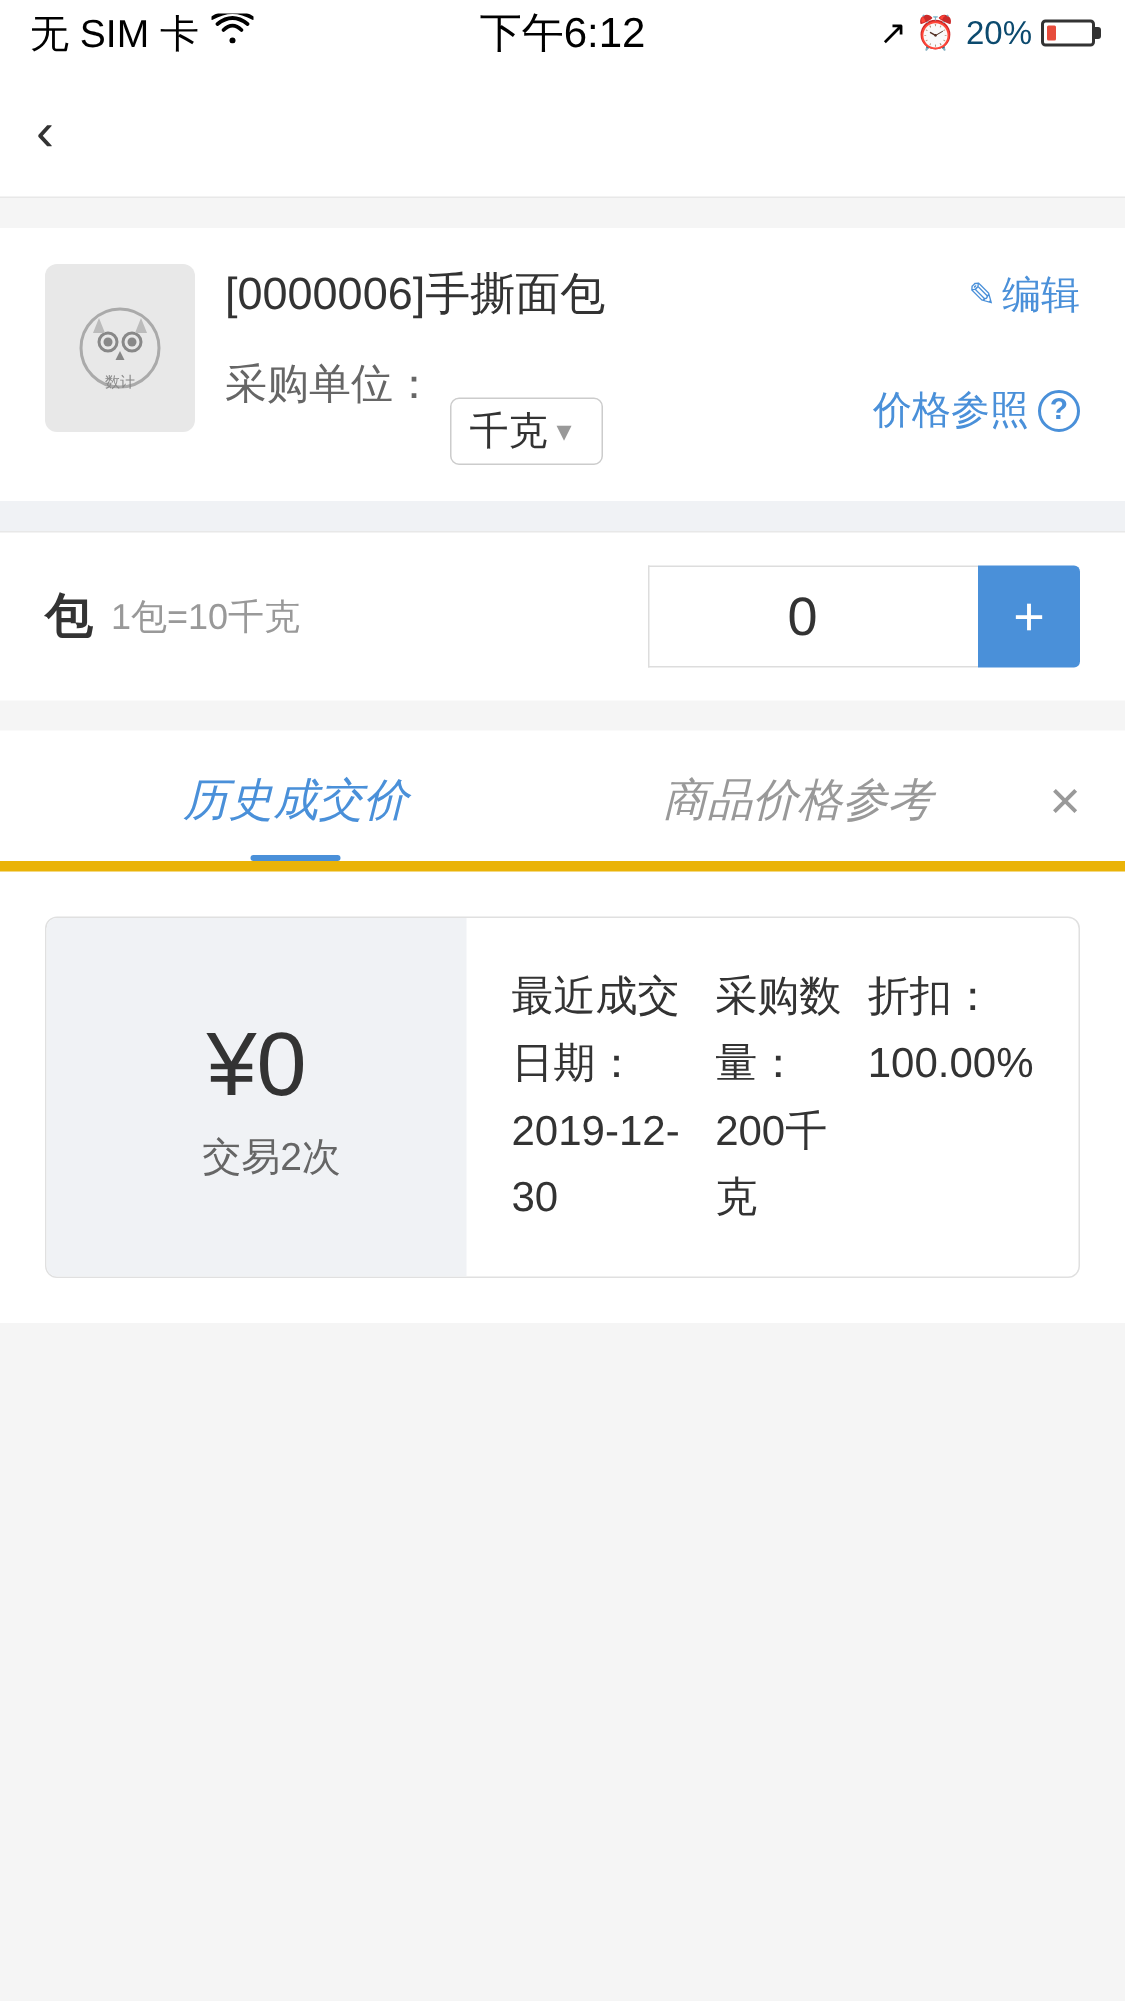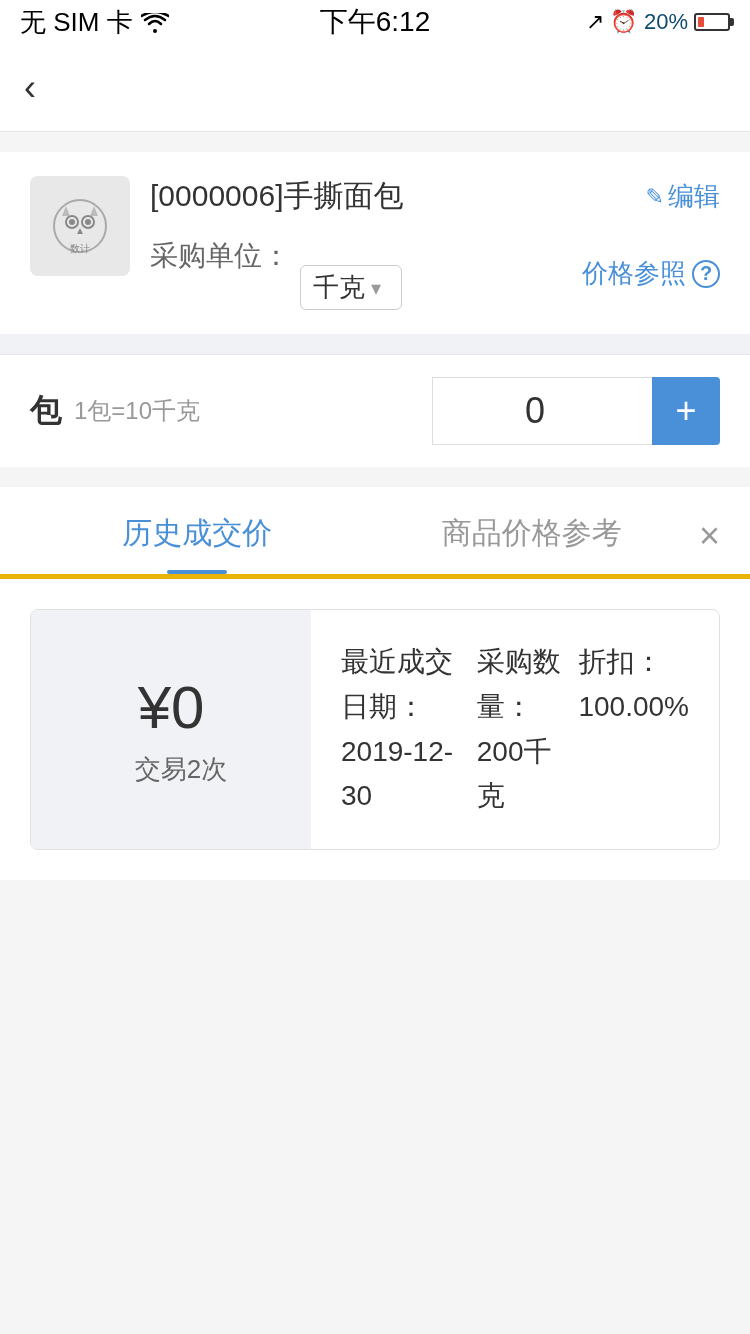--- a/index.html
+++ b/index.html
@@ -18,21 +18,21 @@
       height: 44px;
       background: #fff;
       display: flex;
       align-items: center;
       justify-content: space-between;
       padding: 0 20px;
       font-size: 26px;
     }
     .status-left {
       display: flex;
-      align-items: flex-end;
+      align-items: flex-start;
       gap: 8px;
       font-size: 26px;
       color: #000;
     }
     .status-center {
       font-size: 28px;
       color: #000;
       font-weight: 500;
       position: absolute;
       left: 50%;
@@ -107,21 +107,21 @@
       padding: 24px 30px;
       margin-top: 20px;
     }
     .product-header {
       display: flex;
       align-items: flex-start;
       gap: 20px;
     }
     .product-thumb {
       width: 100px;
-      height: 100px;
+      height: 112px;
       background: #e8e8e8;
       border-radius: 8px;
       display: flex;
       align-items: center;
       justify-content: center;
       flex-shrink: 0;
     }
     .product-thumb-inner {
       display: flex;
       flex-direction: column;
@@ -259,24 +259,25 @@
       line-height: 1;
     }
 
     
     .tabs-container {
       background: #fff;
       margin-top: 20px;
     }
     .tabs-header {
       display: flex;
-      align-items: flex-end;
-      border-bottom: 5px solid #eab308;
+      align-items: center;
+      border-bottom: 7px solid #eab308;
       position: relative;
       padding: 0 30px;
+      font-style: italic;
     }
     .tab-item {
       flex: 1;
       text-align: center;
       padding: 26px 0 20px;
       font-size: 30px;
       color: #999;
       cursor: pointer;
       position: relative;
     }

